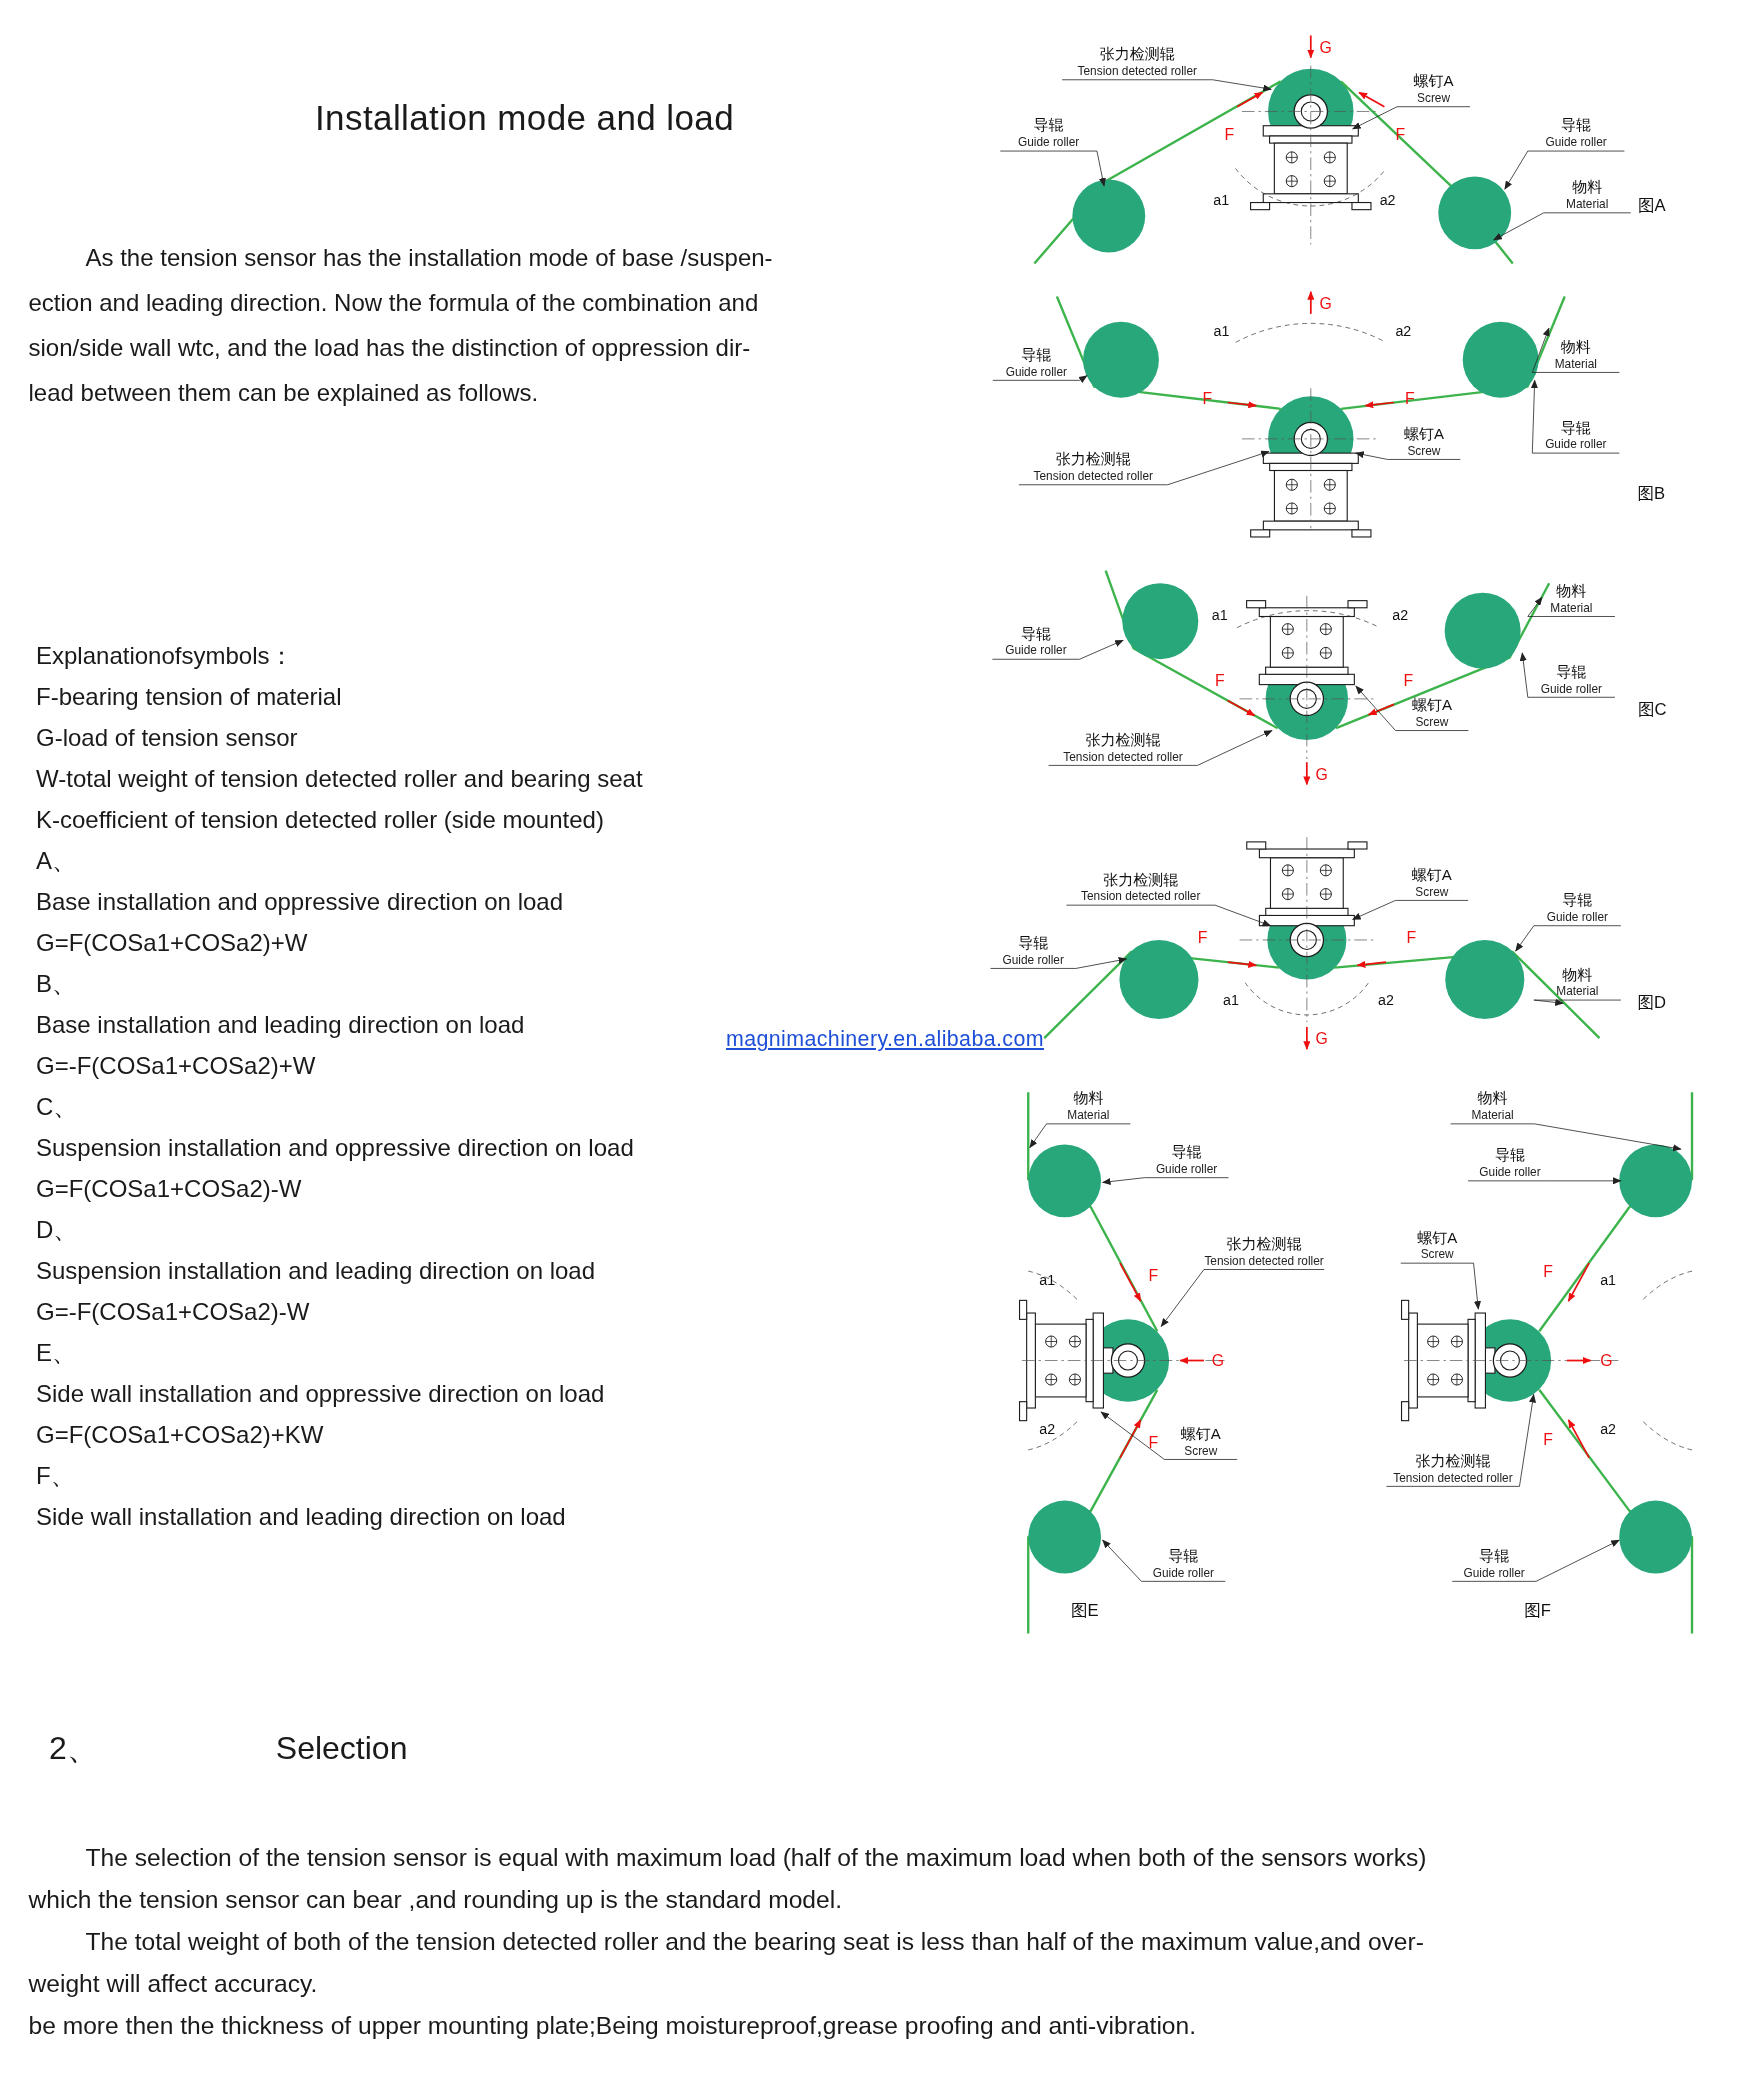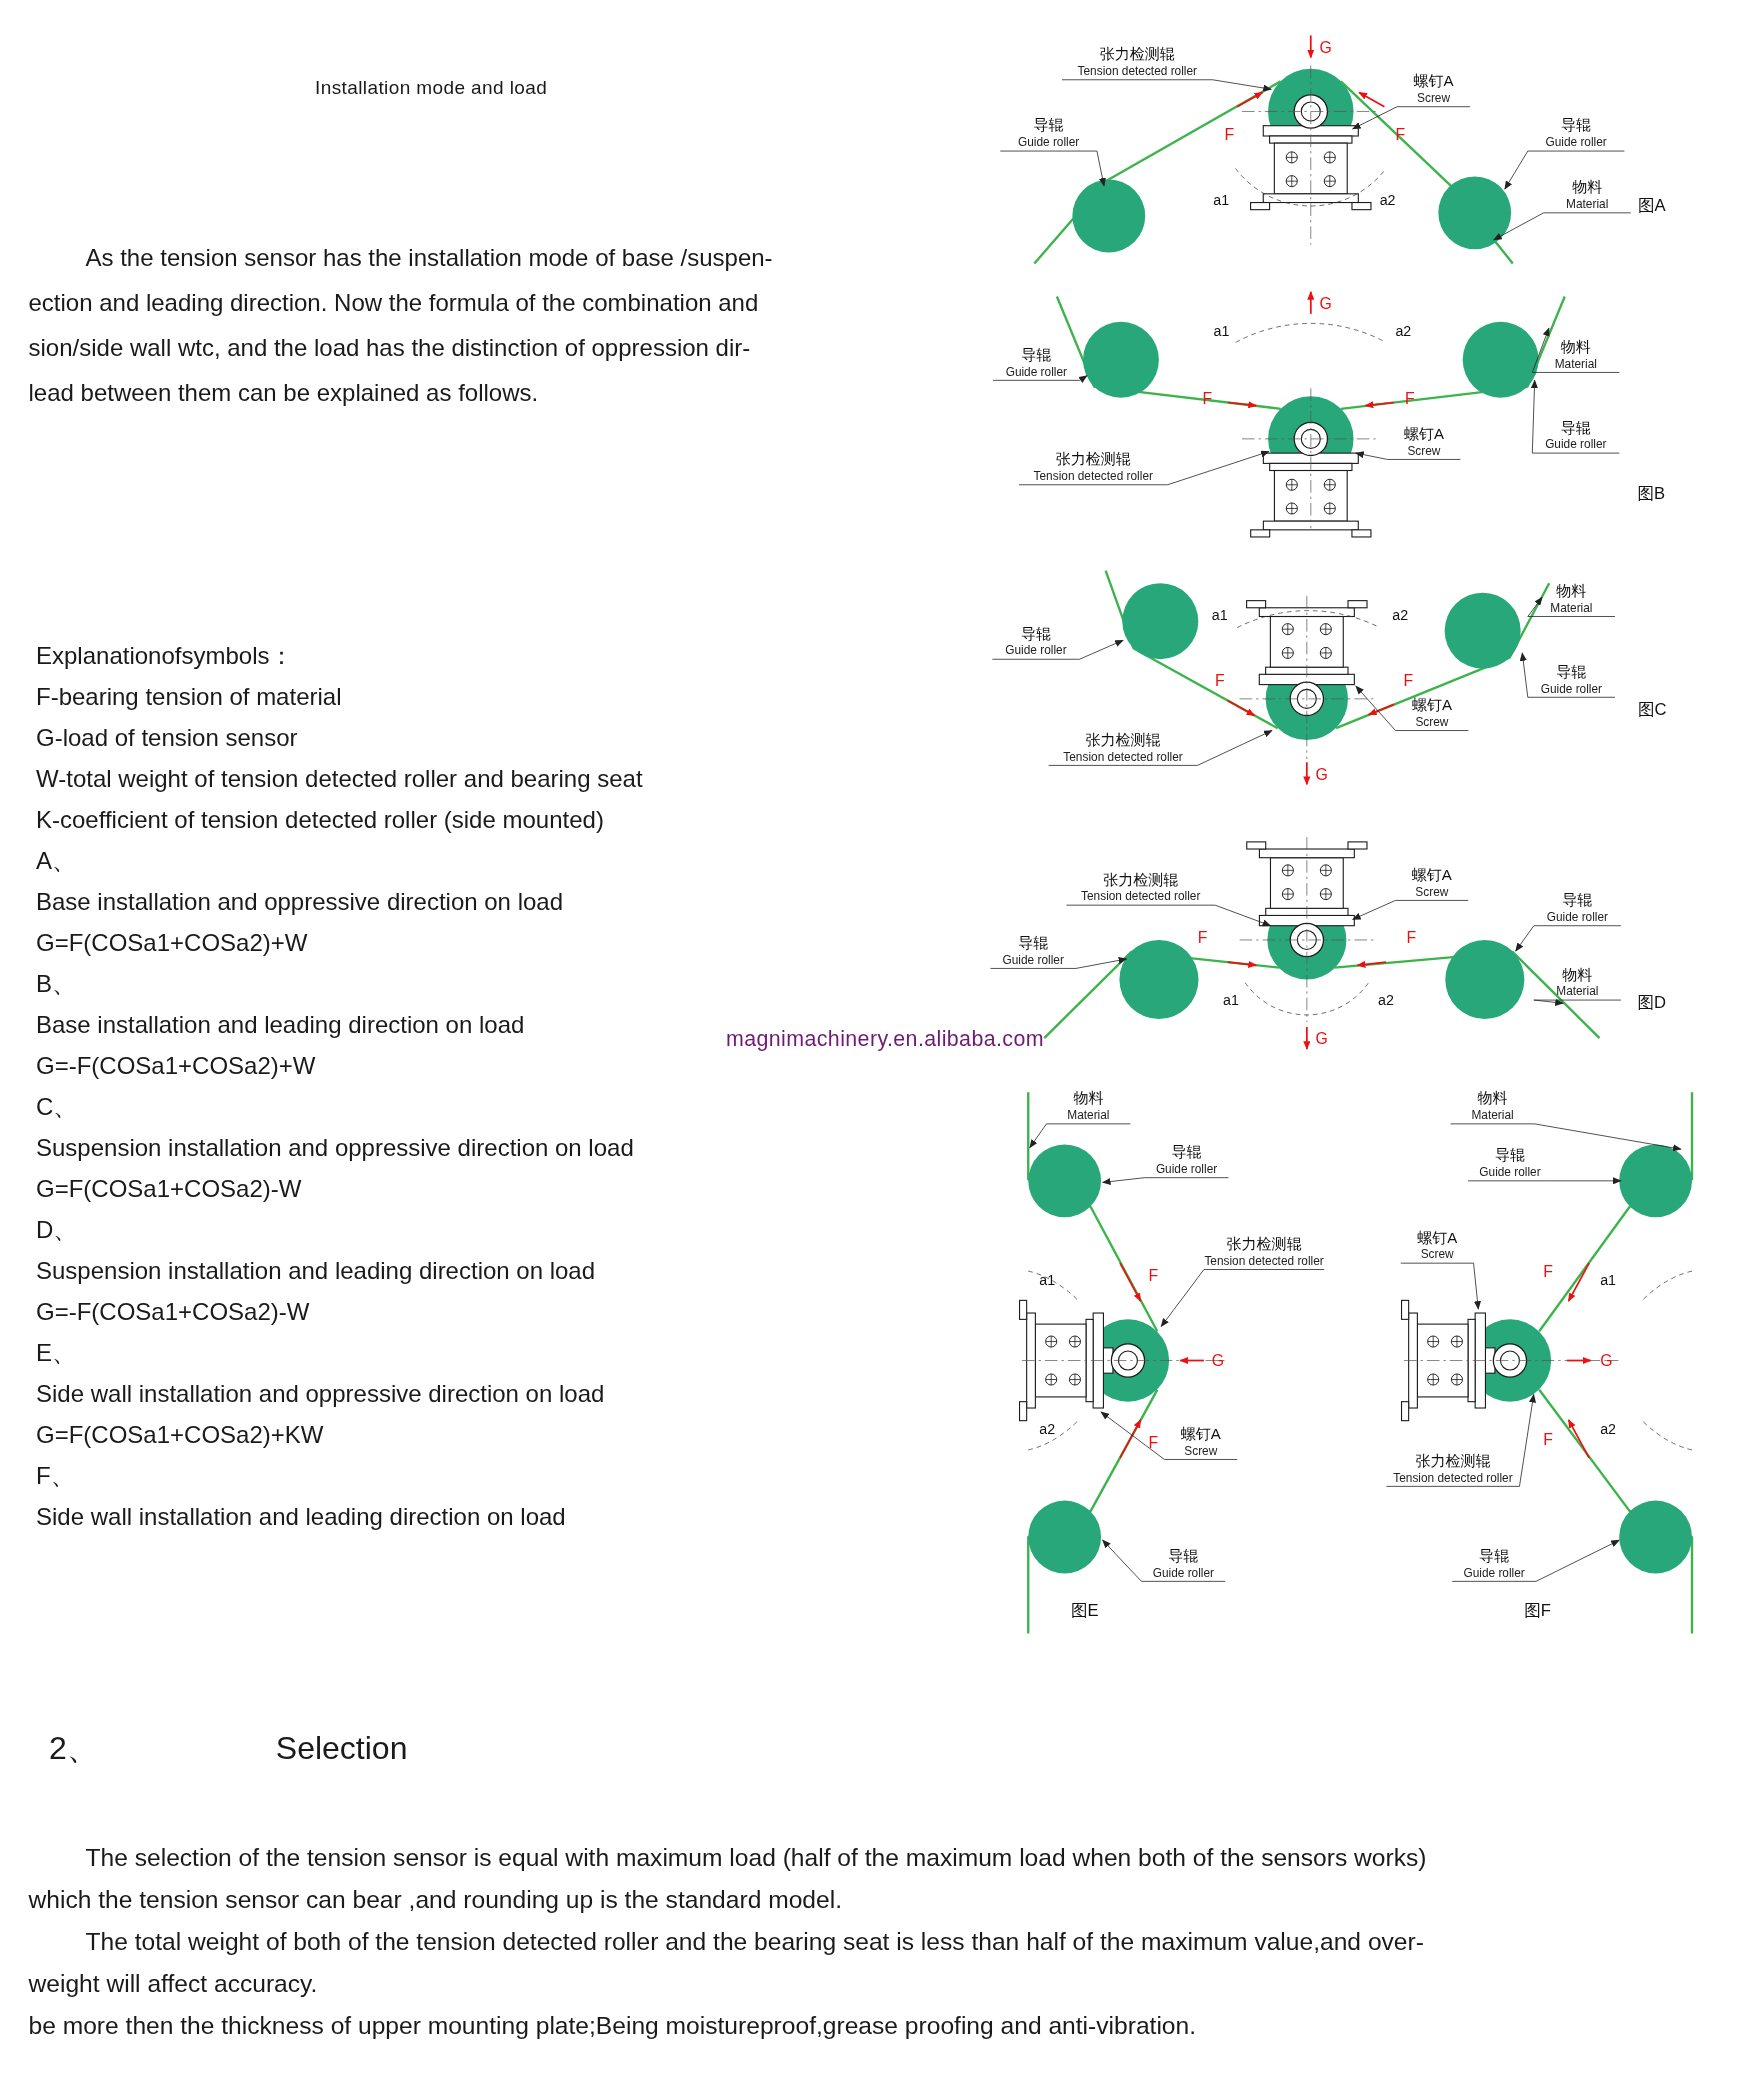--- a/index.html
+++ b/index.html
@@ -1,24 +1,24 @@
 <!DOCTYPE html>
 <html style="font-size:12.7px"><head>
 <meta charset="utf-8">
 <style>
   html,body{margin:0;padding:0;background:#ffffff;}
   body{width:1750px;height:2097px;position:relative;font-family:"Liberation Sans",sans-serif;color:#1a1a1a;overflow:hidden;}
   .page{position:absolute;left:0;top:0;width:1750px;height:2097px;background:#fff;}
-  .title{position:absolute;left:315px;top:77px;font-size:19px;font-weight:400;margin:0;letter-spacing:0.4px;}
+  .title{position:absolute;left:315px;top:98px;font-size:35px;font-weight:400;margin:0;letter-spacing:0.4px;}
   .intro{position:absolute;left:28.5px;top:235px;width:919px;font-size:24px;line-height:45px;}
   .intro .line.indent{text-indent:57px;}
   .symbols{position:absolute;left:36px;top:635px;width:951px;font-size:24px;line-height:41px;}
   .selection{position:absolute;left:49px;top:1727px;font-size:32px;text-align:right;}
   .selection .sel-title{display:inline-block;margin-left:177px;}
-  .watermark{position:absolute;left:726px;top:1027px;font-size:21.4px;color:#701a75;letter-spacing:0.4px;}
+  .watermark{position:absolute;left:726px;top:1027px;font-size:21.4px;color:#1d4ed8;letter-spacing:0.4px;text-decoration:underline;}
   .bottom{position:absolute;left:28.5px;top:1837px;width:1704px;font-size:24.6px;line-height:42px;}
   .bottom .line.indent{text-indent:57px;}
   .fig{position:absolute;}
   svg text{font-family:"Liberation Sans",sans-serif;}
 </style>
 </head>
 <body>
 
 <div class="page">
   <h1 class="title">Installation mode and load</h1>

